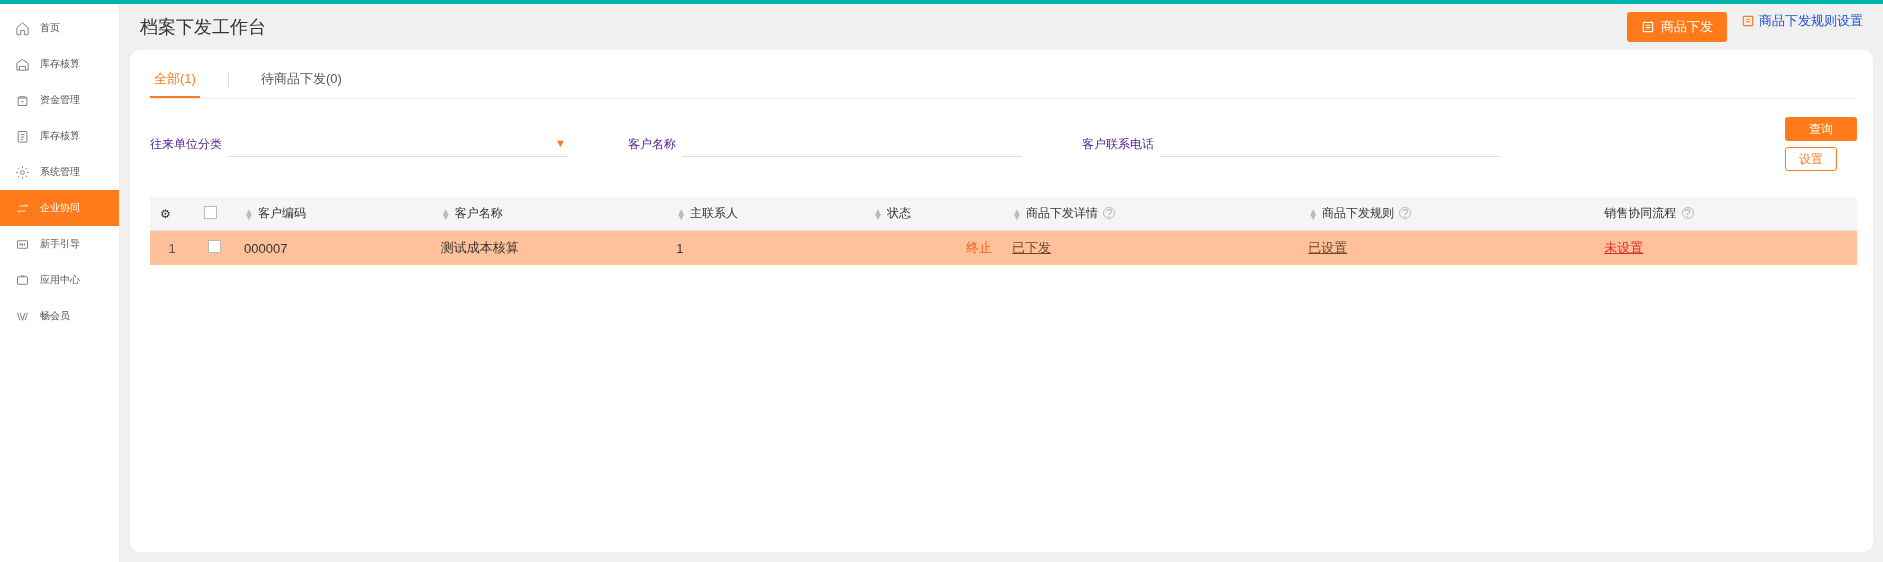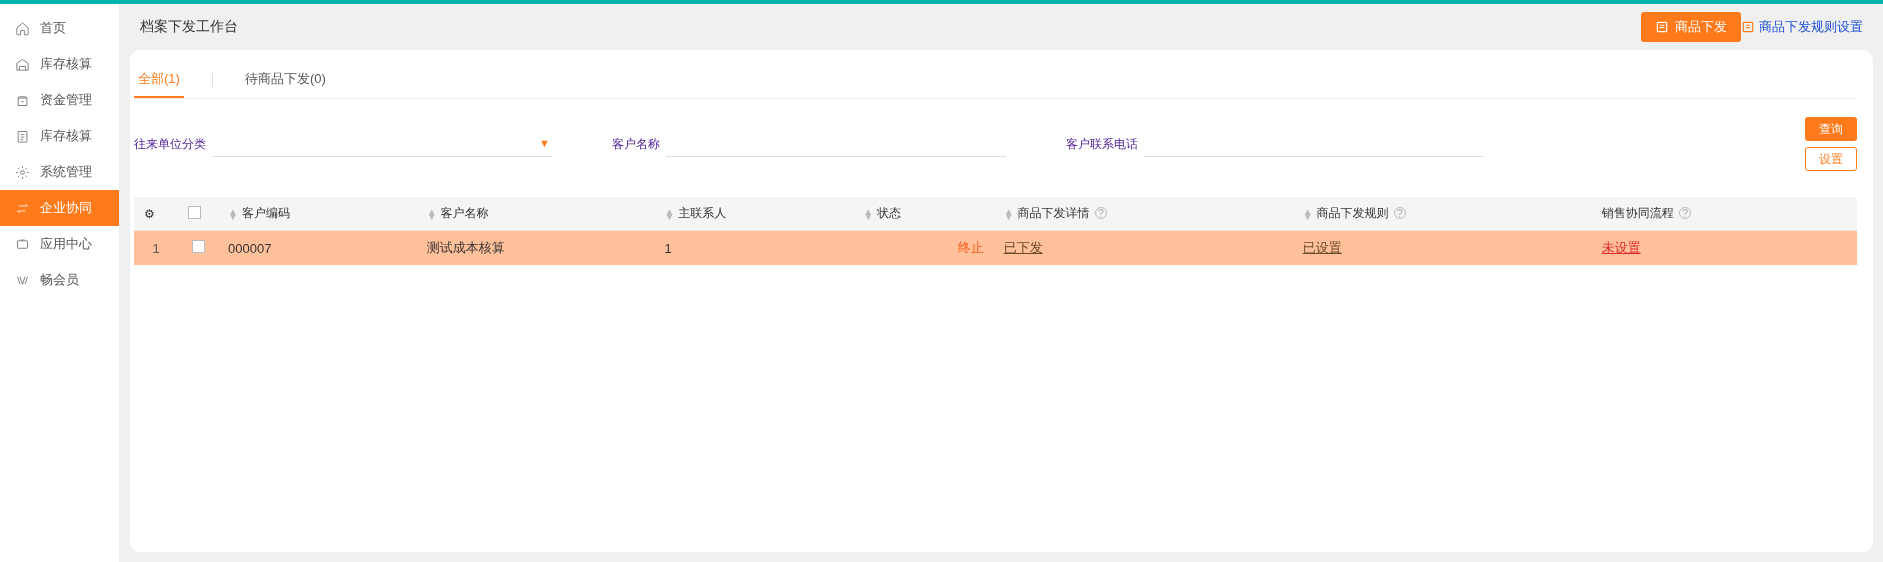--- a/index.html
+++ b/index.html
@@ -4,59 +4,59 @@
 <style>
 * { margin: 0; padding: 0; box-sizing: border-box; }
 body { font-family: "Microsoft YaHei", "PingFang SC", sans-serif; font-size: 13px; color: #333; background: #fff; }
 .app { display: flex; height: 562px; width: 1883px; overflow: hidden; }
 
 
 .topbar { position: fixed; top: 0; left: 0; right: 0; height: 4px; background: #00b5ad; z-index: 10; }
 
 
 .sidebar { width: 120px; background: #fff; border-right: 1px solid #eee; padding-top: 10px; flex-shrink: 0; }
-.side-item { display: flex; align-items: center; height: 36px; padding: 0 14px; cursor: pointer; color: #555; font-size: 13px; }
+.side-item { display: flex; align-items: center; height: 36px; padding: 0 14px; cursor: pointer; color: #555; font-size: 10px; }
 .side-item.active { background: #ff7a1a; color: #fff; }
 .side-icon { width: 16px; height: 16px; margin-right: 10px; flex-shrink: 0; display: inline-flex; align-items: center; justify-content: center; }
 .side-icon svg { width: 15px; height: 15px; }
 .side-item.active .side-icon svg { stroke: #fff; fill: none; }
 .side-icon svg { stroke: #666; fill: none; stroke-width: 1.3; }
 
 
 .main { flex: 1; display: flex; flex-direction: column; background: #f0f0f0; }
 
 
 .page-head { display: flex; align-items: center; justify-content: space-between; padding: 12px 20px 8px 20px; background: #f0f0f0; }
-.page-title { font-size: 14px; font-weight: 400; color: #333; }
-.head-actions { display: flex; align-items: center; }
+.page-title { font-size: 18px; font-weight: 400; color: #333; }
+.head-actions { display: flex; align-items: flex-start; gap: 14px; }
 .btn-primary { background: #ff7a1a; color: #fff; border: none; border-radius: 3px; padding: 6px 14px; font-size: 13px; cursor: pointer; display: inline-flex; align-items: center; gap: 6px; }
 .link-rule { color: #1d4ed8; font-size: 13px; cursor: pointer; display: inline-flex; align-items: center; gap: 4px; }
 .link-rule .ic, .btn-primary .ic { width: 14px; height: 14px; display: inline-flex; }
 
 
-.panel { margin: 0 10px 10px 10px; background: #fff; border-radius: 10px; flex: 1; padding: 0 16px 16px 4px; }
+.panel { margin: 0 10px 10px 10px; background: #fff; border-radius: 10px; flex: 1; padding: 0 16px 16px 20px; }
 
 
 .tabs { display: flex; border-bottom: 1px solid #eee; padding-top: 12px; }
 .tab { padding: 8px 4px; margin-right: 28px; cursor: pointer; color: #555; font-size: 13px; }
 .tab.active { color: #ff7a1a; border-bottom: 2px solid #ff7a1a; }
 .tab-sep { width: 1px; height: 14px; background: #ddd; align-self: center; margin-right: 28px; }
 
 
 .filters { display: flex; align-items: center; padding: 18px 0 26px 0; gap: 10px; }
 .f-field { display: flex; align-items: center; }
 .f-label { color: #4c1d95; font-size: 12px; margin-right: 6px; white-space: nowrap; }
 .f-select, .f-input { border: none; border-bottom: 1px solid #ddd; background: transparent; height: 26px; font-size: 13px; outline: none; }
 .f-select { width: 340px; appearance: none; padding-right: 18px; }
 .sel-wrap { position: relative; }
 .sel-caret { position: absolute; right: 2px; top: 6px; color: #ff7a1a; pointer-events: none; font-size: 11px; }
 .f-input { width: 340px; }
 .f-spacer { flex: 1; }
 .f-btns { display: flex; flex-direction: column; gap: 6px; }
-.btn-query { background: #ff7a1a; color: #fff; border: none; border-radius: 3px; width: 52px; height: 24px; font-size: 12px; cursor: pointer; }
+.btn-query { background: #ff7a1a; color: #fff; border: none; border-radius: 3px; width: 72px; height: 24px; font-size: 12px; cursor: pointer; }
 .btn-set { background: #fff; color: #ff7a1a; border: 1px solid #ff7a1a; border-radius: 3px; width: 52px; height: 24px; font-size: 12px; cursor: pointer; }
 
 
 .table { width: 100%; border-collapse: collapse; }
 .table th { background: #f5f5f5; font-weight: 400; font-size: 12px; color: #333; text-align: left; padding: 8px 10px; border-bottom: 1px solid #e8e8e8; }
 .table td { padding: 8px 10px; font-size: 13px; }
 .table tbody tr { background: #ffc09a; }
 .th-gear { width: 44px; text-align: center; color: #999; }
 .th-chk { width: 40px; text-align: center; }
 .sort-ic { color: #bbb; font-size: 10px; margin-right: 4px; display: inline-flex; flex-direction: column; line-height: 5px; vertical-align: middle; }
@@ -119,20 +119,29 @@
         </span>
       <span>系统管理</span>
     </div>
     <div class="side-item active">
       <span class="side-icon">
           <svg viewBox="0 0 24 24">
             <path d="M7 8h13l-3-3M17 16H4l3 3"></path>
           </svg>
         </span>
       <span>企业协同</span>
+    </div>
+    <div class="side-item">
+      <span class="side-icon">
+          <svg viewBox="0 0 24 24">
+            <rect x="4" y="6" width="16" height="12" rx="1"></rect>
+            <path d="M8 10v4M8 10l4 4v-4M15 10v4"></path>
+          </svg>
+        </span>
+      <span>新手引导</span>
     </div>
     <div class="side-item">
       <span class="side-icon">
           <svg viewBox="0 0 24 24">
             <rect x="4" y="6" width="16" height="12" rx="1"></rect>
             <path d="M9 3l3 3 3-3"></path>
           </svg>
         </span>
       <span>应用中心</span>
     </div>

